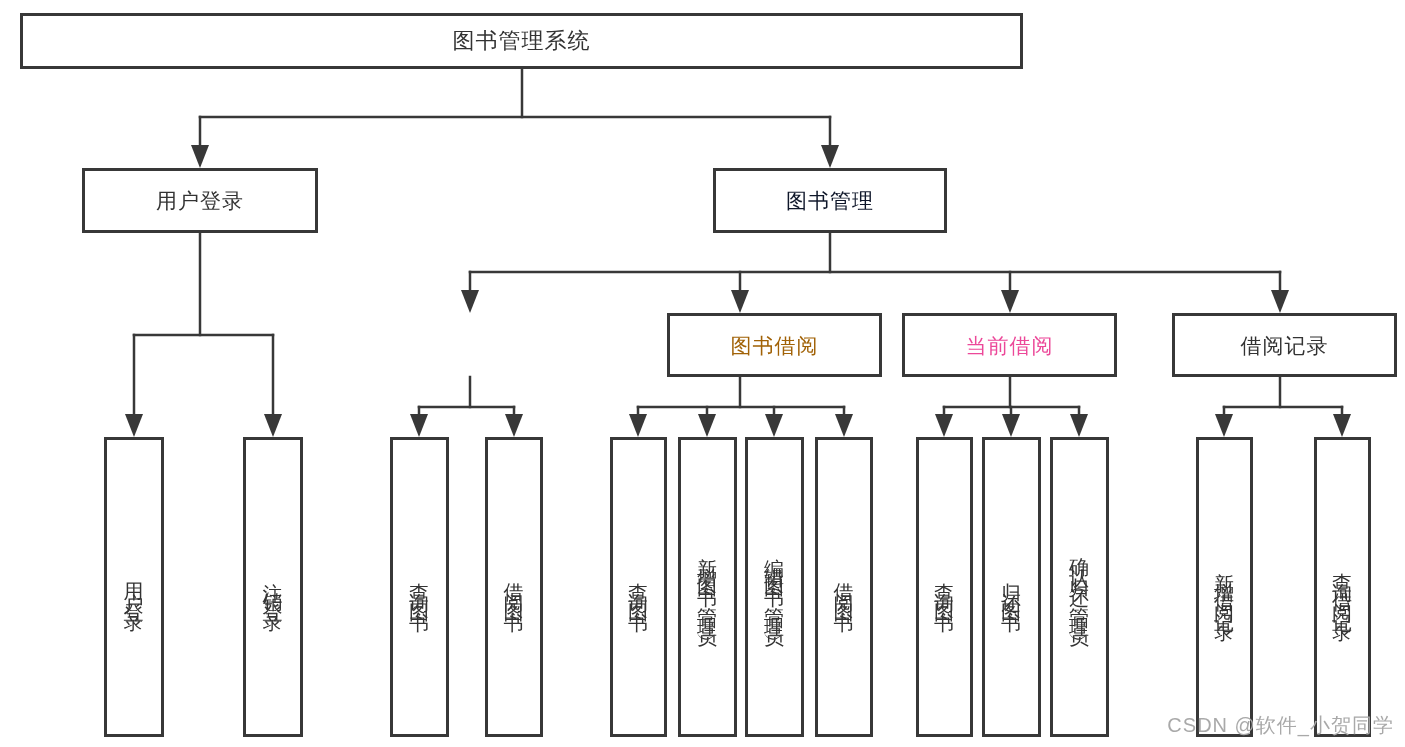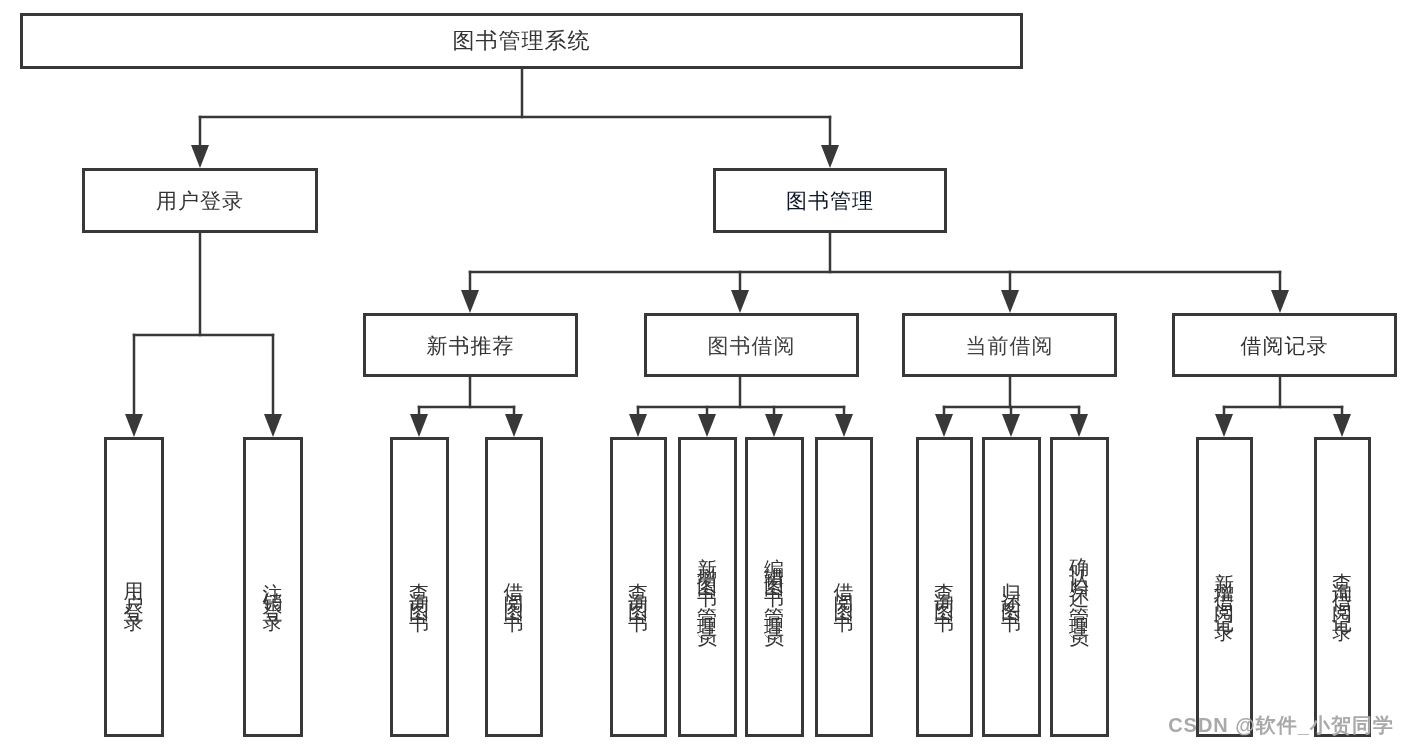--- a/index.html
+++ b/index.html
@@ -16,21 +16,21 @@
   }
   .hnode{font-size:21px;letter-spacing:1px;}
   .rootnode{font-size:22px;}
   .vnode{
     writing-mode:vertical-rl;text-orientation:mixed;
     font-size:20px;letter-spacing:10px;
   }
   #watermark{
     position:absolute;right:11px;bottom:8px;
     font-size:20px;color:#a9a9a9;letter-spacing:1px;
-    white-space:nowrap;z-index:5;font-weight:bold;
+    white-space:nowrap;z-index:5;
   }
 </style>
 </head>
 <body>
 
 <div id="canvas">
 
   <svg id="connector-svg" viewBox="0 0 1405 747" xmlns="http://www.w3.org/2000/svg">
       <line x1="522" y1="69" x2="522" y2="117" stroke="#383838" stroke-width="2.5" stroke-linecap="square"></line>
       <line x1="200" y1="117" x2="830" y2="117" stroke="#383838" stroke-width="2.5" stroke-linecap="square"></line>
@@ -84,23 +84,22 @@
       <polygon points="1215,414 1233,414 1224,437" fill="#383838"></polygon>
       <line x1="1342" y1="407" x2="1342" y2="417" stroke="#383838" stroke-width="2.5" stroke-linecap="square"></line>
       <polygon points="1333,414 1351,414 1342,437" fill="#383838"></polygon>
     </svg>
 
   <div class="node hnode rootnode" style="left: 20px; top: 13px; width: 1003px; height: 56px; border-color: rgb(56, 56, 56); color: rgb(51, 51, 51);">图书管理系统</div>
 
   <div class="node hnode" style="left: 82px; top: 168px; width: 236px; height: 65px; border-color: rgb(56, 56, 56); color: rgb(51, 51, 51);">用户登录</div>
   <div class="node hnode" style="left: 713px; top: 168px; width: 234px; height: 65px; border-color: rgb(56, 56, 56); color: #0f172a;">图书管理</div>
 
-  <div class="node hnode" style="left: 363px; top: 313px; width: 215px; height: 64px; border-color: rgb(56, 56, 56); color: rgb(51, 51, 51);">新书推荐</div>
-  <div class="node hnode" style="left: 644px; top: 313px; width: 215px; height: 64px; border-color: rgb(56, 56, 56); color: #404040;">图书借阅</div>
-  <div class="node hnode" style="left: 902px; top: 313px; width: 215px; height: 64px; border-color: rgb(56, 56, 56); color: #404040; text-align: center;">当前借阅</div>
+  <div class="node hnode" style="left: 667px; top: 313px; width: 215px; height: 64px; border-color: rgb(56, 56, 56); color: #a16207;">图书借阅</div>
+  <div class="node hnode" style="left: 902px; top: 313px; width: 215px; height: 64px; border-color: rgb(56, 56, 56); color: #ec4899; text-align: center;">当前借阅</div>
   <div class="node hnode" style="left: 1172px; top: 313px; width: 225px; height: 64px; border-color: rgb(56, 56, 56); color: rgb(51, 51, 51);">借阅记录</div>
 
   <div class="node vnode" style="left: 104px; top: 437px; width: 60px; height: 300px; border-color: rgb(56, 56, 56); color: rgb(51, 51, 51);">用户登录</div>
   <div class="node vnode" style="left: 243px; top: 437px; width: 60px; height: 300px; border-color: rgb(56, 56, 56); color: rgb(51, 51, 51);">注销登录</div>
 
   <div class="node vnode" style="left: 390px; top: 437px; width: 59px; height: 300px; border-color: rgb(56, 56, 56); color: rgb(51, 51, 51);">查询图书</div>
   <div class="node vnode" style="left: 485px; top: 437px; width: 58px; height: 300px; border-color: rgb(56, 56, 56); color: rgb(51, 51, 51);">借阅图书</div>
 
   <div class="node vnode" style="left: 610px; top: 437px; width: 57px; height: 300px; border-color: rgb(56, 56, 56); color: rgb(51, 51, 51);">查询图书</div>
   <div class="node vnode" style="left: 678px; top: 437px; width: 59px; height: 300px; border-color: rgb(56, 56, 56); color: rgb(51, 51, 51);">新增图书（管理员）</div>

